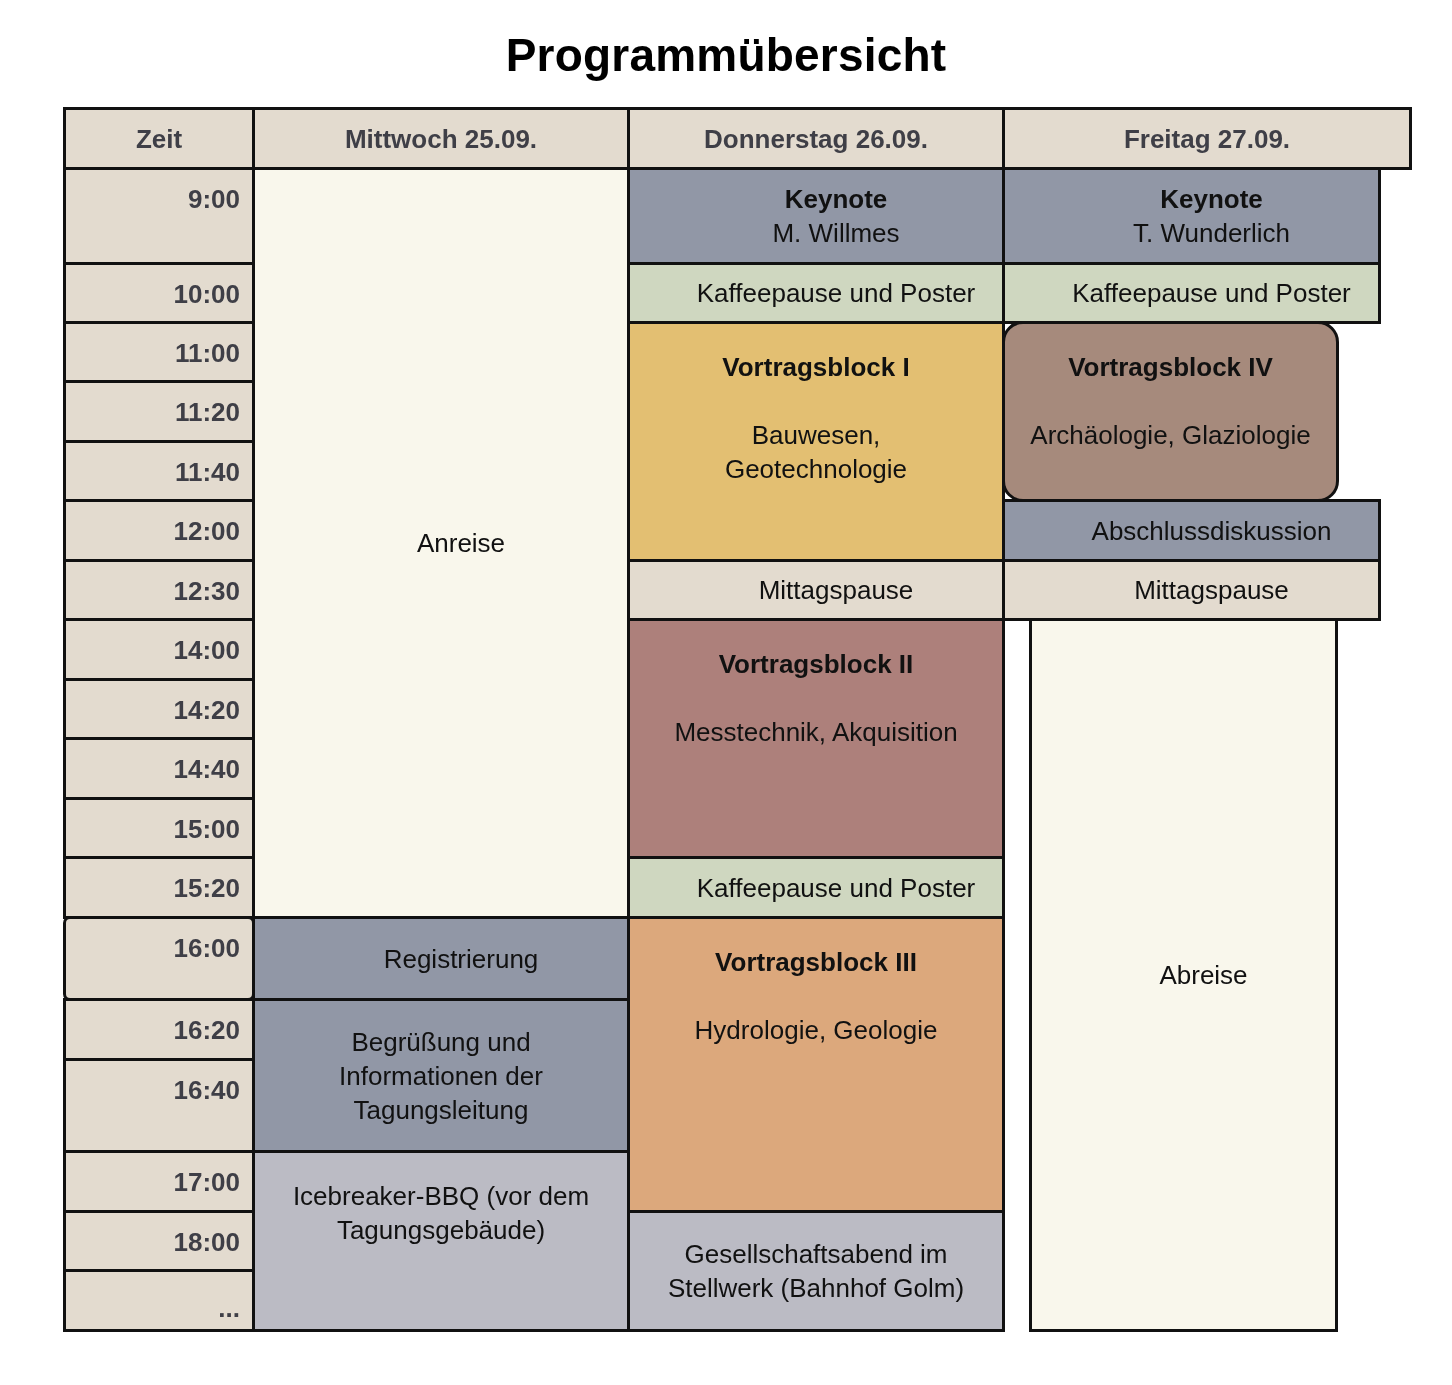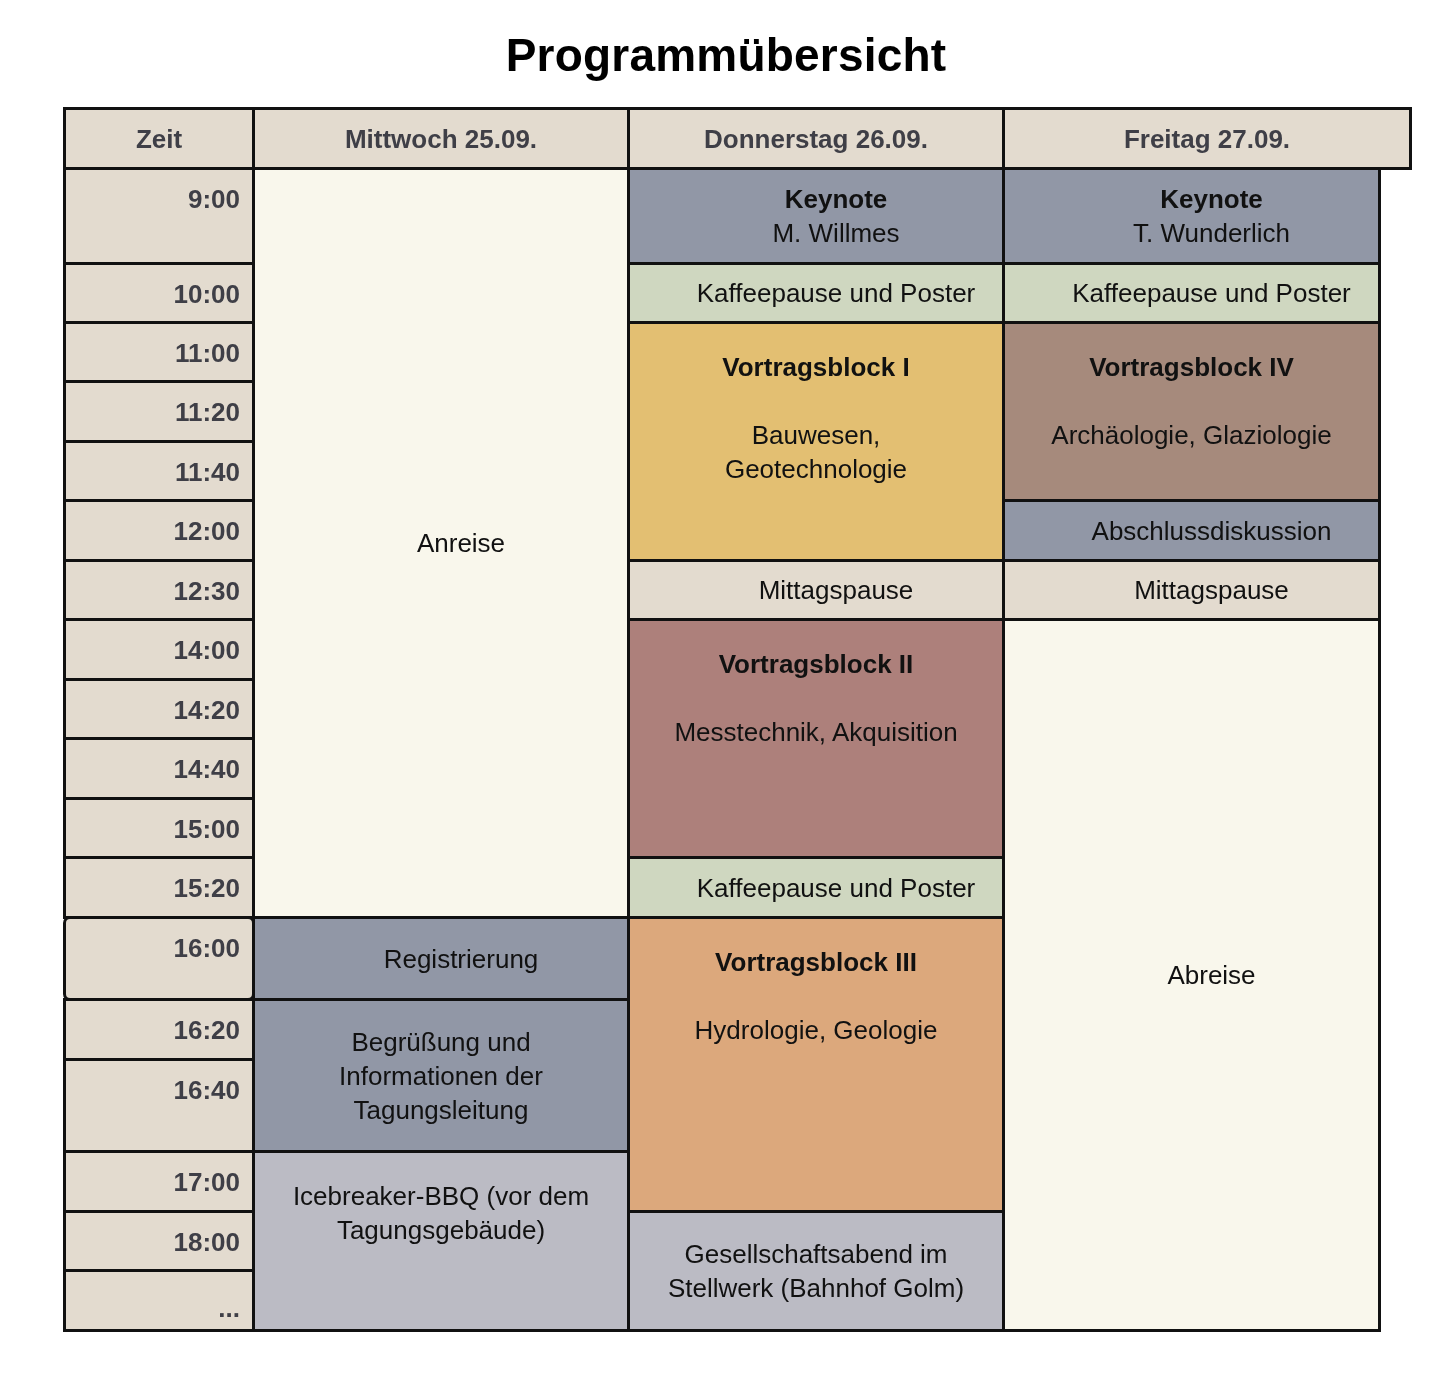--- a/index.html
+++ b/index.html
@@ -91,28 +91,28 @@
     <span>Gesellschaftsabend im Stellwerk (Bahnhof Golm)</span>
   </div>
 
   <div class="cell center" style="left:1002px;top:167px;width:379px;height:98px;background:#9197a6;">
     <span class="b">Keynote</span>
     <span>T. Wunderlich</span>
   </div>
   <div class="cell center" style="left:1002px;top:262px;width:379px;height:62px;background:#cfd7c0;">
     <span>Kaffeepause und Poster</span>
   </div>
-  <div class="cell top" style="left:1002px;top:321px;width:379px;height:181px;background:#a68a7c;padding:26px 0 0 0;">
+  <div class="cell top" style="left:1002px;top:321px;width:337px;height:181px;background:#a68a7c;padding:26px 0 0 0;border-radius:21px;">
     <span class="b">Vortragsblock IV</span>
     <div class="gap"></div>
     <span>Archäologie, Glaziologie</span>
   </div>
   <div class="cell center" style="left:1002px;top:499px;width:379px;height:63px;background:#9197a6;">
     <span>Abschlussdiskussion</span>
   </div>
   <div class="cell center" style="left:1002px;top:559px;width:379px;height:62px;background:#e3dbcf;">
     <span>Mittagspause</span>
   </div>
-  <div class="cell center" style="left:1002px;top:618px;width:379px;height:714px;background:#f9f7ec;justify-content:center;">
+  <div class="cell center" style="left:1029px;top:618px;width:309px;height:714px;background:#f9f7ec;justify-content:center;">
     <span>Abreise</span>
   </div>
 
 </div>
 
 </body></html>

